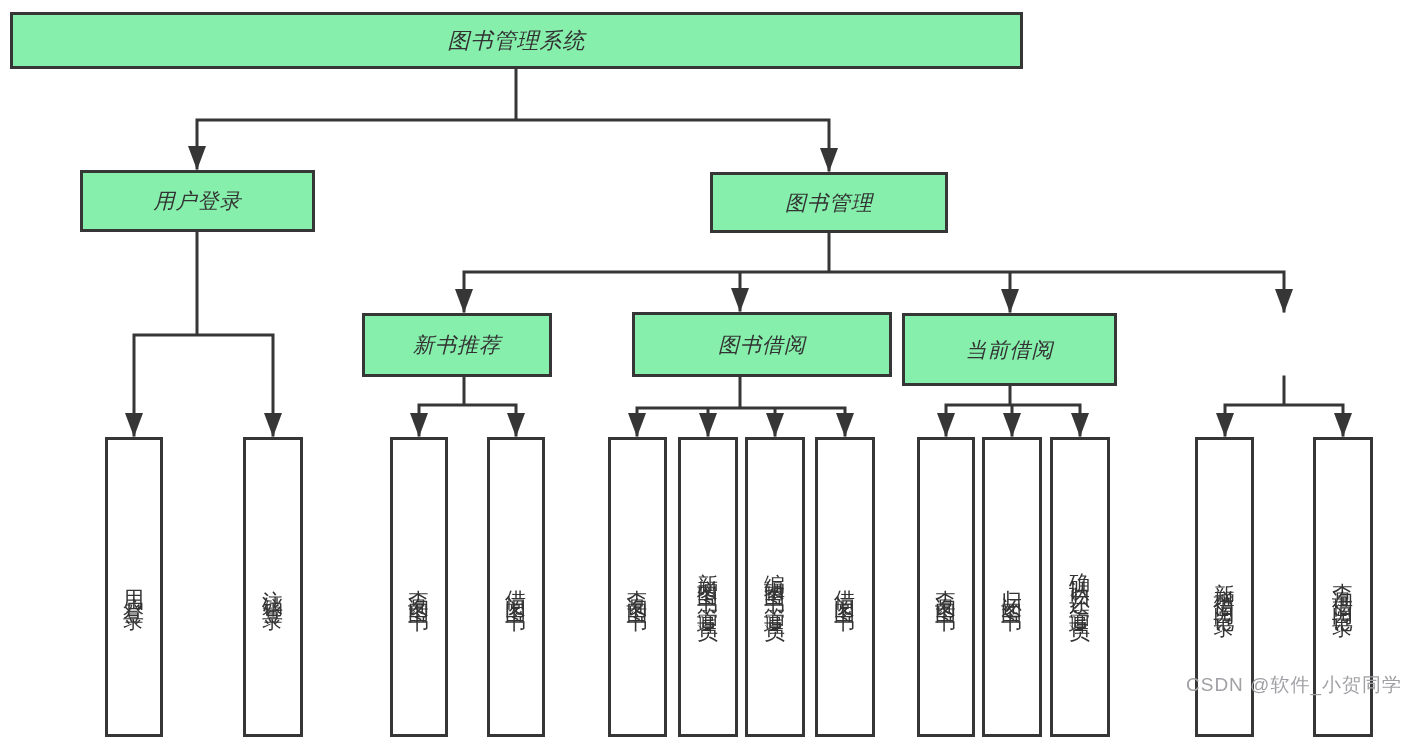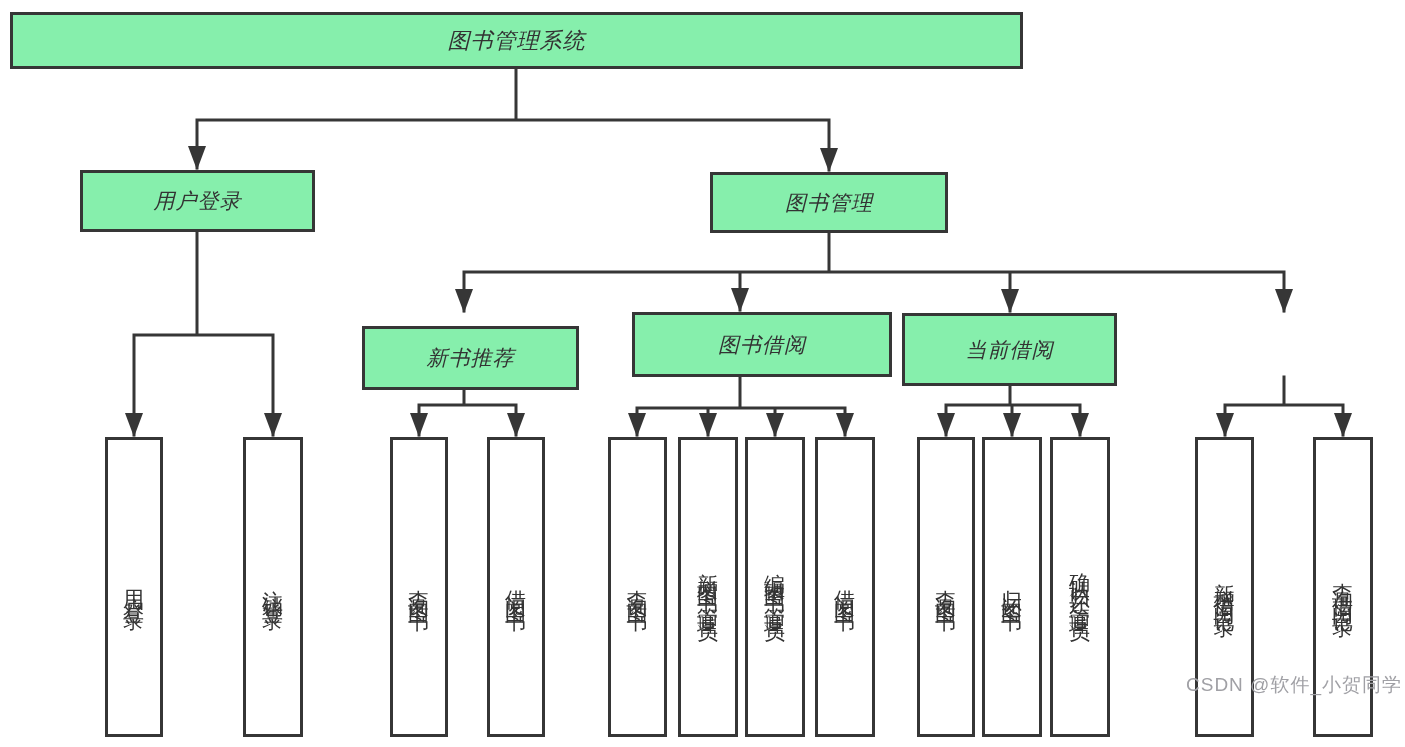--- a/index.html
+++ b/index.html
@@ -29,21 +29,21 @@
     display:flex;align-items:center;justify-content:center;
     color:var(--text);
     font-size:21px;
     letter-spacing:1px;
     white-space:nowrap;
     font-style:italic;
   }
   .root{left:10px;top:12px;width:1013px;height:57px;font-size:22px;}
   .n-user-login{left:80px;top:170px;width:235px;height:62px;}
   .n-book-mgmt{left:710px;top:172px;width:238px;height:61px;}
-  .n-new-book{left:362px;top:326px;width:217px;height:64px;}
+  .n-new-book{left:362px;top:313px;width:190px;height:64px;}
   .n-book-borrow{left:632px;top:312px;width:260px;height:65px;}
   .n-current{left:902px;top:313px;width:215px;height:73px;}
   .n-records{left:1173px;top:313px;width:222px;height:64px;}
   .leaf{
     position:absolute;
     top:437px;height:300px;
     box-sizing:border-box;
     border:3px solid var(--line);
     background:#fff;
     display:flex;align-items:center;justify-content:center;

